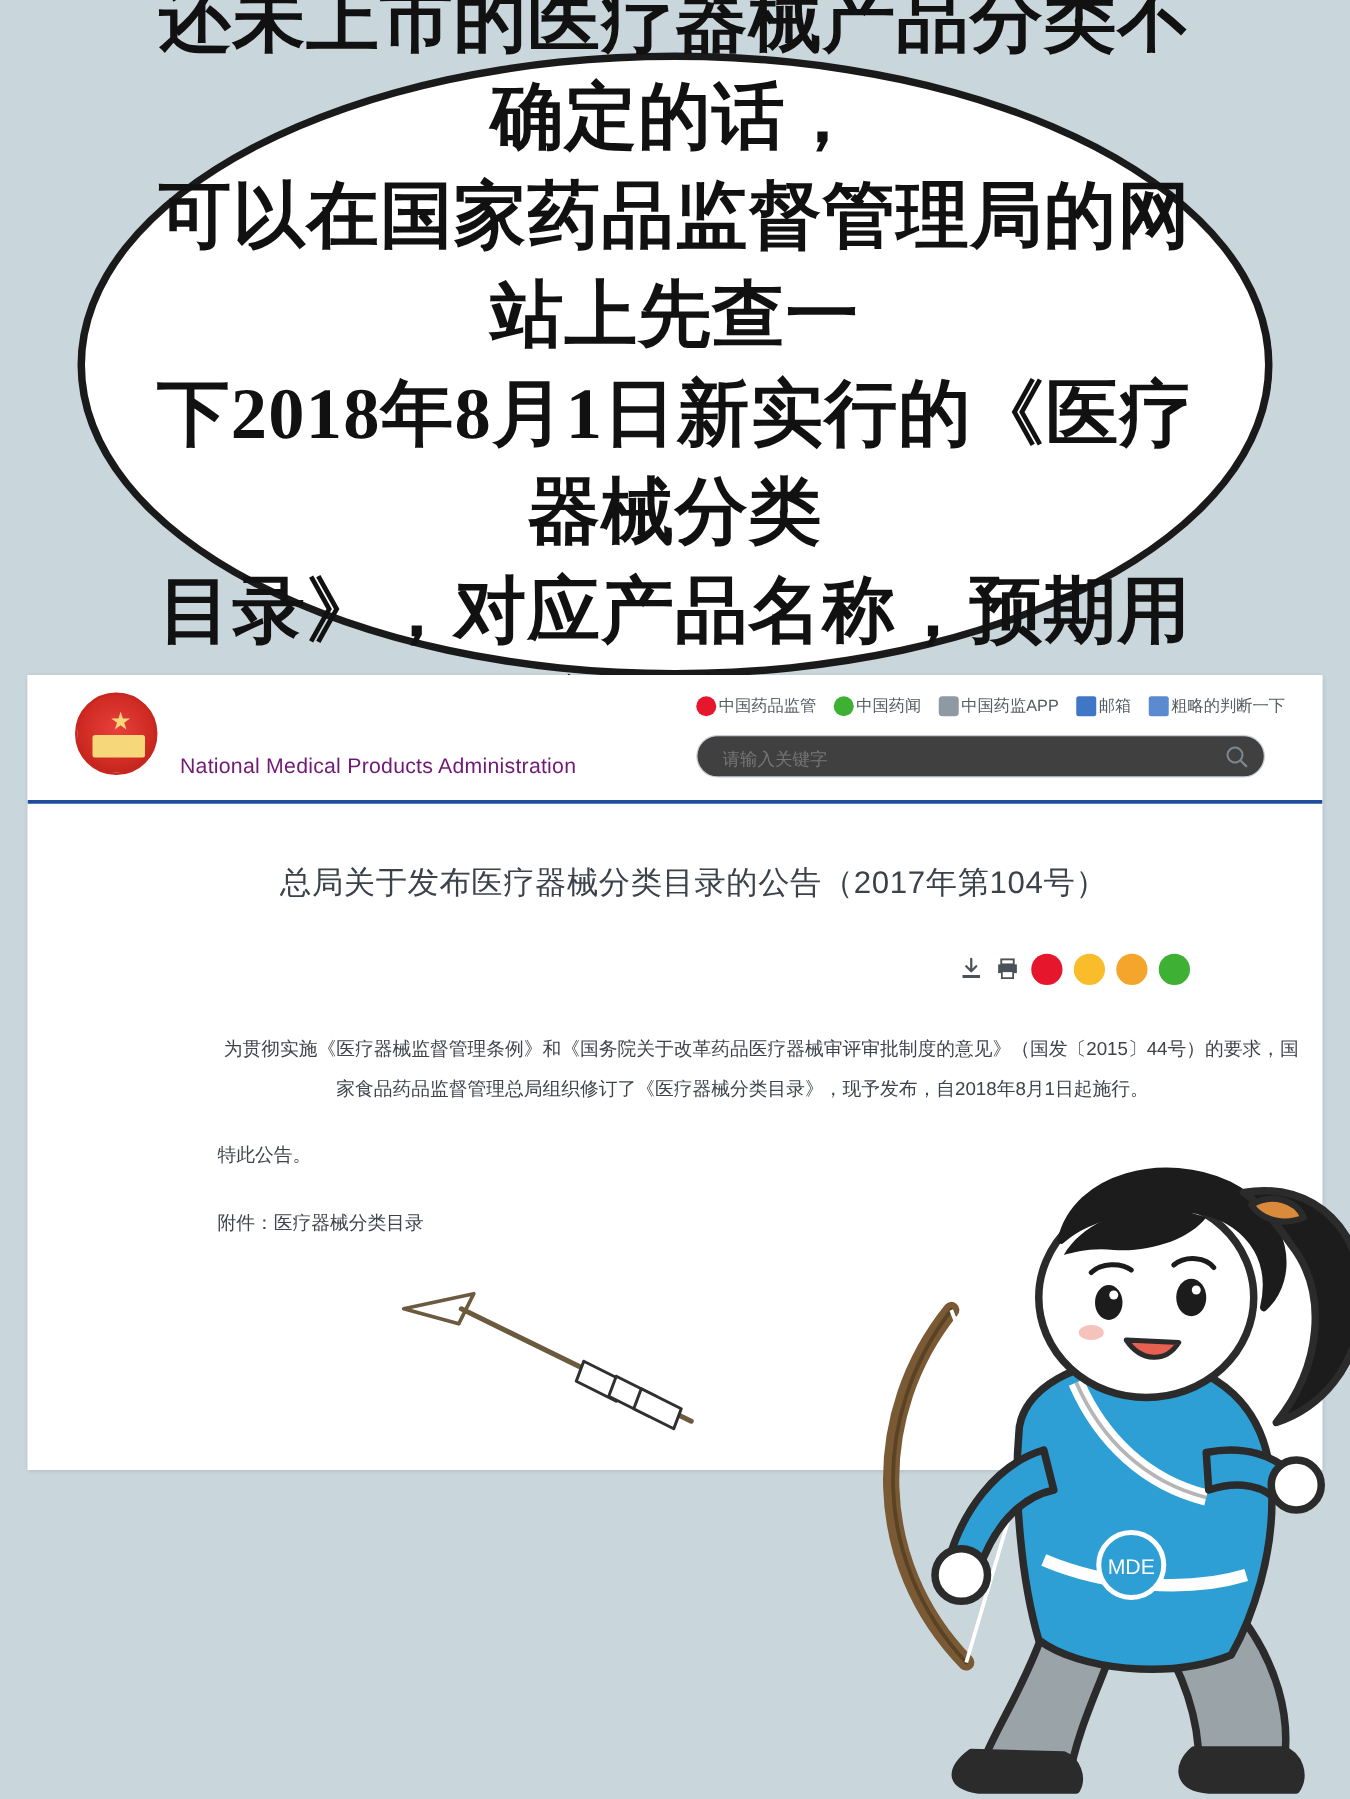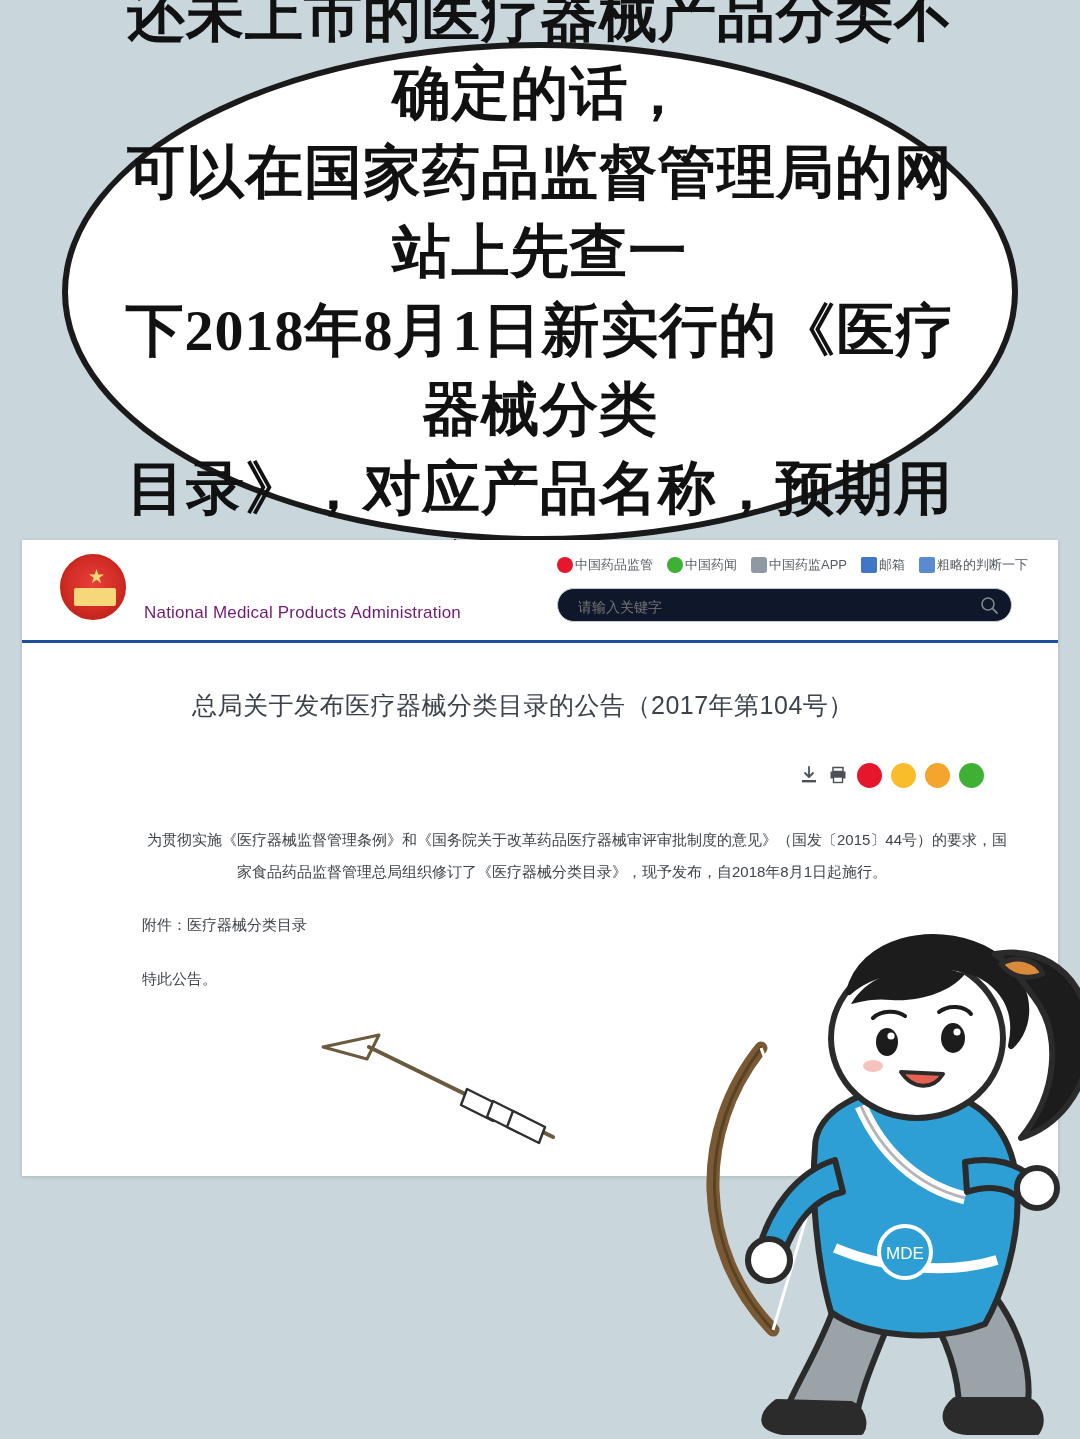--- a/index.html
+++ b/index.html
@@ -138,21 +138,21 @@
   .hicon.report { background: #5a8bd0; border-radius: 2px; }
 
   #search-box {
     position: absolute;
     left: 535px;
     top: 48px;
     width: 455px;
     height: 34px;
     border: 1px solid #c8ced4;
     border-radius: 17px;
-    background: #0f172a;
+    background: #404040;
     box-sizing: border-box;
   }
   #search-input {
     position: absolute;
     left: 18px;
     top: 0;
     height: 34px;
     line-height: 34px;
     font-size: 14px;
     color: #9aa3ab;
@@ -167,21 +167,21 @@
     top: 7px;
     width: 19px;
     height: 19px;
     cursor: pointer;
   }
   #search-btn svg { display: block; }
 
   
   #article {
     position: relative;
-    padding: 0 60px;
+    padding: 0 92px;
   }
   #article-title {
     margin: 46px 0 0 110px;
     font-size: 25px;
     color: #3b424a;
     font-weight: normal;
     letter-spacing: 0.5px;
   }
   #tool-row {
     position: relative;
@@ -326,22 +326,22 @@
       </span>
       <span class="share-ico weibo"></span>
       <span class="share-ico qzone"></span>
       <span class="share-ico fav"></span>
       <span class="share-ico wechat"></span>
     </div>
 
 
     <div id="body-text">
       <p id="body-p1">为贯彻实施《医疗器械监督管理条例》和《国务院关于改革药品医疗器械审评审批制度的意见》（国发〔2015〕44号）的要求，国家食品药品监督管理总局组织修订了《医疗器械分类目录》，现予发布，自2018年8月1日起施行。</p>
+      <p id="body-p2">特此公告。</p>
       <p id="body-p3">附件：医疗器械分类目录</p>
-      <p id="body-p2">特此公告。</p>
     </div>
   </div>
 
   <svg id="arrow" viewBox="0 0 260 120">
     <g stroke="#6b5a3e" stroke-width="3" fill="#ffffff">
       <polygon points="6,22 62,10 50,34" stroke-linejoin="round"></polygon>
     </g>
     <line x1="52" y1="22" x2="236" y2="112" stroke="#6b5a3e" stroke-width="4" stroke-linecap="round"></line>
     <g fill="#ffffff" stroke="#2f2f2f" stroke-width="2.4" stroke-linejoin="round">
       <polygon points="150,64 182,80 176,96 144,80"></polygon>

